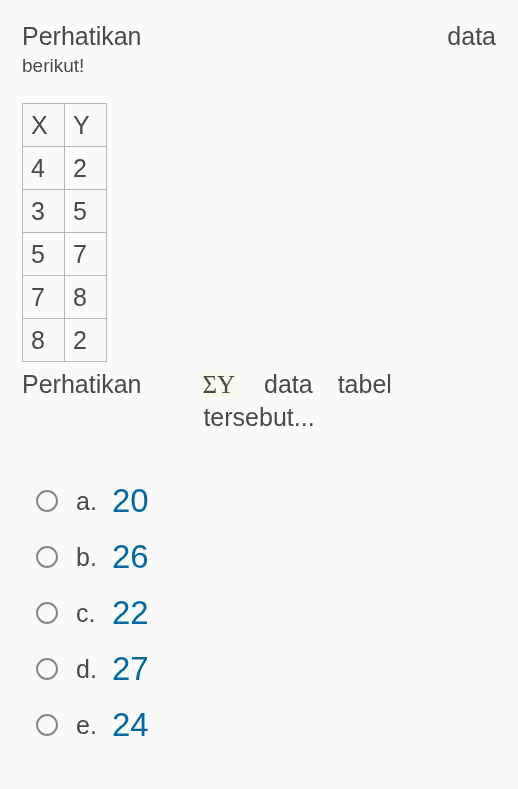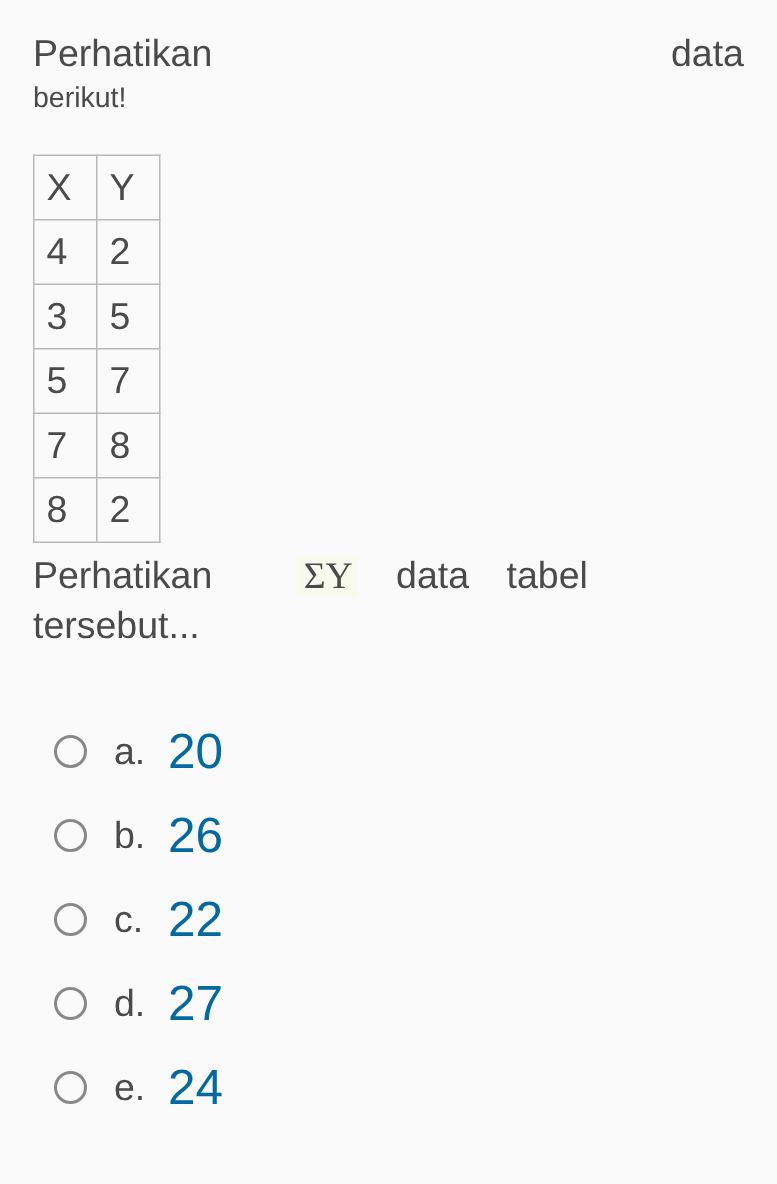--- a/index.html
+++ b/index.html
@@ -53,20 +53,21 @@
       background: #f8faee;
       font-family: 'Cambria Math', 'Times New Roman', serif;
       font-style: normal;
       padding: 0 4px;
       margin-left: 32px;
     }
     .question-second {
       font-size: 25px;
       color: #4a4a4a;
       margin-bottom: 50px;
+      text-align: center;
     }
     .options {
       padding-left: 14px;
     }
     .option {
       display: flex;
       align-items: center;
       margin-bottom: 18px;
     }
     .radio {

